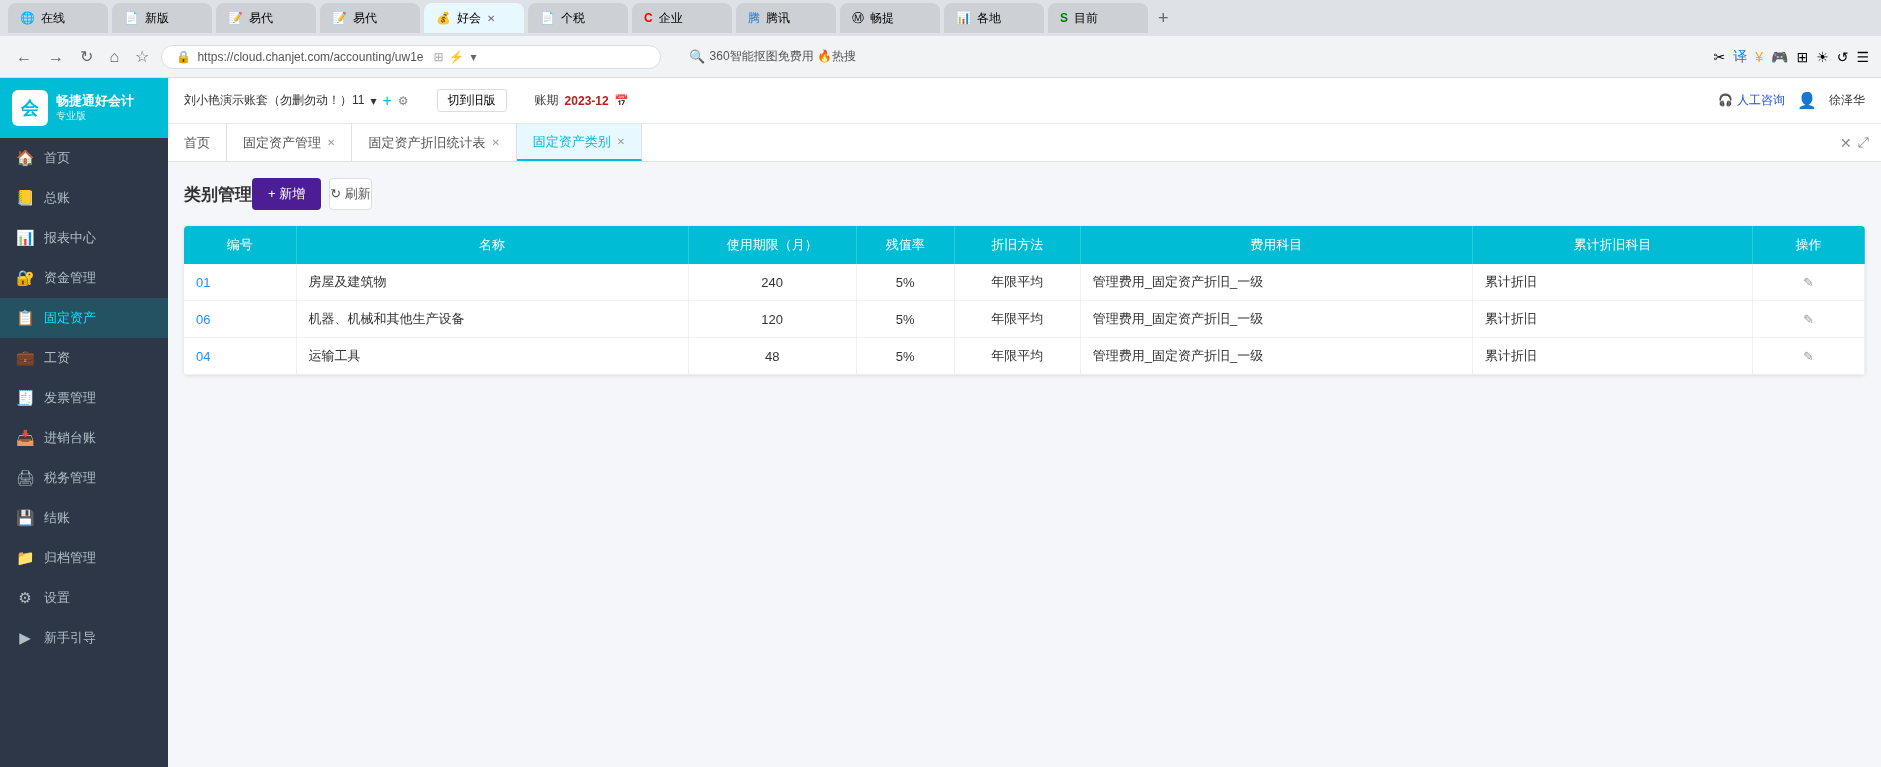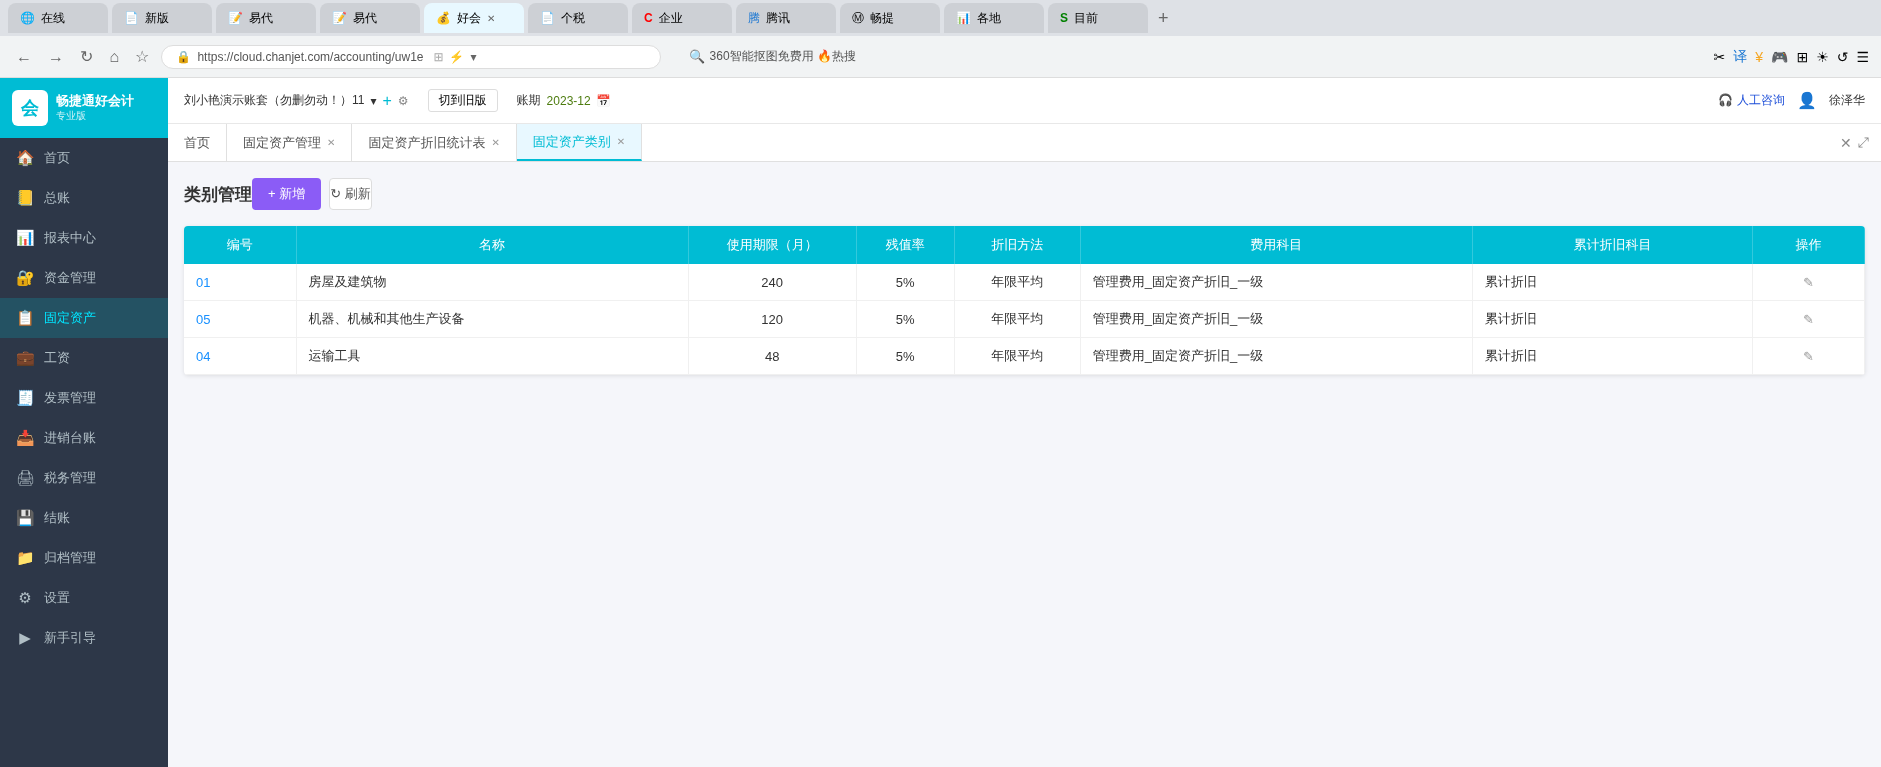--- a/index.html
+++ b/index.html
@@ -31,40 +31,40 @@
     .sidebar-logo-sub { font-size: 10px; color: rgba(255,255,255,0.8); }
     .sidebar-menu { flex: 1; overflow-y: auto; }
     .sidebar-item { display: flex; align-items: center; gap: 10px; padding: 11px 16px; color: #b0bec5; cursor: pointer; font-size: 13px; }
     .sidebar-item.active { background: rgba(0,188,212,0.2); color: #00e5ff; }
     .sidebar-item-icon { font-size: 15px; width: 18px; text-align: center; }
 
     
     .main-content { flex: 1; display: flex; flex-direction: column; background: #f5f6fa; overflow: hidden; }
 
     
-    .top-bar { background: white; border-bottom: 1px solid #e8e8e8; padding: 4px 16px; height: 46px; display: flex; align-items: center; gap: 19px; }
+    .top-bar { background: white; border-bottom: 1px solid #e8e8e8; padding: 4px 16px; height: 46px; display: flex; align-items: center; gap: 28px; }
     .user-info { display: flex; align-items: center; gap: 6px; font-size: 12px; color: #333; }
     .period-info { display: flex; align-items: center; gap: 6px; font-size: 12px; color: #333; }
     .switch-btn { border: 1px solid #ddd; background: white; padding: 2px 10px; border-radius: 3px; font-size: 12px; cursor: pointer; }
     .top-bar-right { margin-left: auto; display: flex; align-items: center; gap: 12px; font-size: 12px; color: #666; }
 
     
     .tabs-row { background: white; border-bottom: 1px solid #e0e0e0; display: flex; align-items: center; padding: 0; height: 38px; }
     .tab-item { padding: 8px 16px; font-size: 13px; cursor: pointer; color: #555; border-right: 1px solid #e0e0e0; display: flex; align-items: center; gap: 6px; white-space: nowrap; height: 100%; }
     .tab-item.active { background: white; color: #00bcd4; border-bottom: 2px solid #00bcd4; }
     .tab-item.plain { color: #555; }
     .tab-close-btn { font-size: 10px; color: #999; cursor: pointer; }
     .tabs-actions { margin-left: auto; display: flex; align-items: center; gap: 6px; padding-right: 12px; }
 
     
     .page-content { padding: 16px; flex: 1; overflow-y: auto; }
     .page-header { display: flex; align-items: center; justify-content: flex-start; margin-bottom: 16px; }
     .page-title { font-size: 17px; font-weight: 600; color: #333; }
     .header-actions { display: flex; gap: 8px; }
-    .btn-add { background: #8b5cf6; color: white; border: none; padding: 6px 16px; border-radius: 4px; cursor: pointer; font-size: 13px; display: flex; align-items: center; gap: 4px; }
+    .btn-add { background: #4c1d95; color: white; border: none; padding: 6px 16px; border-radius: 4px; cursor: pointer; font-size: 13px; display: flex; align-items: center; gap: 4px; }
     .btn-refresh { background: white; color: #555; border: 1px solid #ddd; padding: 6px 0; border-radius: 4px; cursor: pointer; font-size: 13px; display: flex; align-items: center; gap: 4px; }
 
     
     .data-table { width: 100%; border-collapse: collapse; background: white; border-radius: 4px; overflow: hidden; box-shadow: 0 1px 4px rgba(0,0,0,0.1); }
     .data-table thead tr { background: #00bcd4; color: white; }
     .data-table thead th { padding: 10px 12px; text-align: center; font-size: 13px; font-weight: 500; border-right: 1px solid rgba(255,255,255,0.2); }
     .data-table tbody tr { border-bottom: 1px solid #f0f0f0; }
     .data-table tbody td { padding: 9px 12px; font-size: 13px; color: #333; text-align: center; border-right: 1px solid #f0f0f0; }
     .data-table tbody td.name-col { text-align: left; }
     .data-table tbody td.code-col { color: #1890ff; text-align: left; }
@@ -227,21 +227,21 @@
     <div class="top-bar">
       <div class="user-info">
         <span>刘小艳演示账套（勿删勿动！）11</span>
         <span style="cursor:pointer;">▾</span>
         <span style="cursor:pointer;color:#00bcd4;font-size:16px;">+</span>
         <span style="cursor:pointer;color:#888;">⚙</span>
       </div>
       <button class="switch-btn">切到旧版</button>
       <div class="period-info">
         <span>账期</span>
-        <span style="color:#4d7c0f;font-weight:400;">2023-12</span>
+        <span style="color:#b91c1c;font-weight:700;">2023-12</span>
         <span style="cursor:pointer;">📅</span>
       </div>
       <div class="top-bar-right">
         <span style="cursor:pointer;color:#1d4ed8;">🎧 人工咨询</span>
         <span style="font-size:16px;">👤</span>
         <span style="color:#333;">徐泽华</span>
       </div>
     </div>
 
     <div class="tabs-row">
@@ -293,21 +293,21 @@
             <td class="code-col">01</td>
             <td class="name-col">房屋及建筑物</td>
             <td>240</td>
             <td>5%</td>
             <td>年限平均</td>
             <td style="text-align:left;">管理费用_固定资产折旧_一级</td>
             <td style="text-align:left;">累计折旧</td>
             <td><span class="edit-icon">✎</span></td>
           </tr>
           <tr>
-            <td class="code-col">05</td>
+            <td class="code-col">06</td>
             <td class="name-col">机器、机械和其他生产设备</td>
             <td>120</td>
             <td>5%</td>
             <td>年限平均</td>
             <td style="text-align:left;">管理费用_固定资产折旧_一级</td>
             <td style="text-align:left;">累计折旧</td>
             <td><span class="edit-icon">✎</span></td>
           </tr>
           <tr>
             <td class="code-col">04</td>

